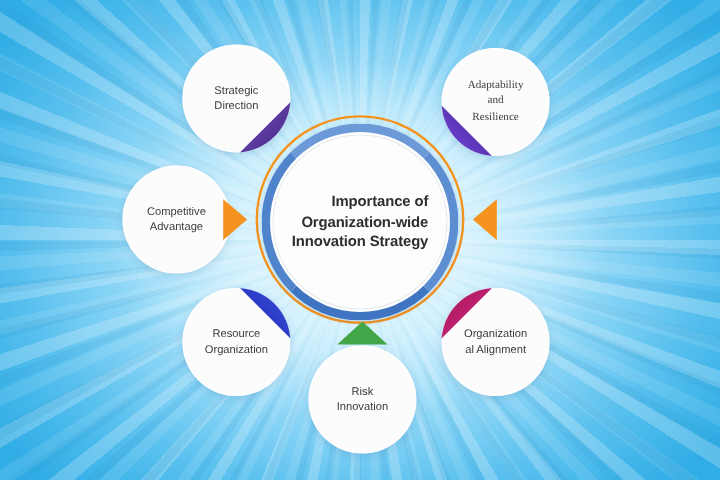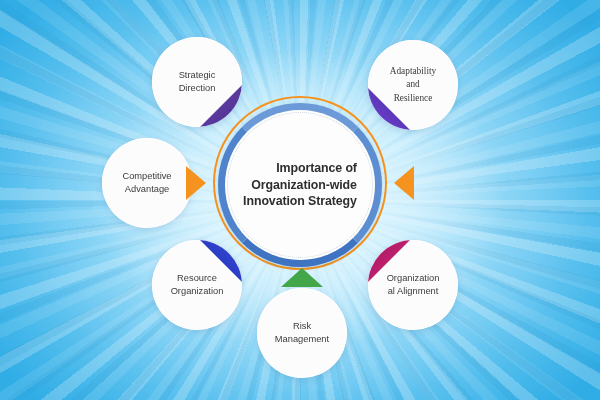--- a/index.html
+++ b/index.html
@@ -222,21 +222,21 @@
     <div class="node-circle">
       <div class="wedge tl" style="background:linear-gradient(315deg,#D62A7E,#A3145C);"></div>
     </div>
     <div class="node-label">Organization
 al Alignment</div>
   </div>
 
   <div class="node" style="left:257px; top:288px;">
     <div class="node-circle"></div>
     <div class="node-label">Risk
-Management</div>
+Innovation</div>
   </div>
   <div class="arrow arrow-up" style="left:281px; top:268px;"></div>
 
   <div class="node" style="left:152px; top:240px;">
     <div class="node-circle">
       <div class="wedge tr" style="background:linear-gradient(225deg,#3A4FE0,#1B2AA8);"></div>
     </div>
     <div class="node-label">Resource
 Organization</div>
   </div>

